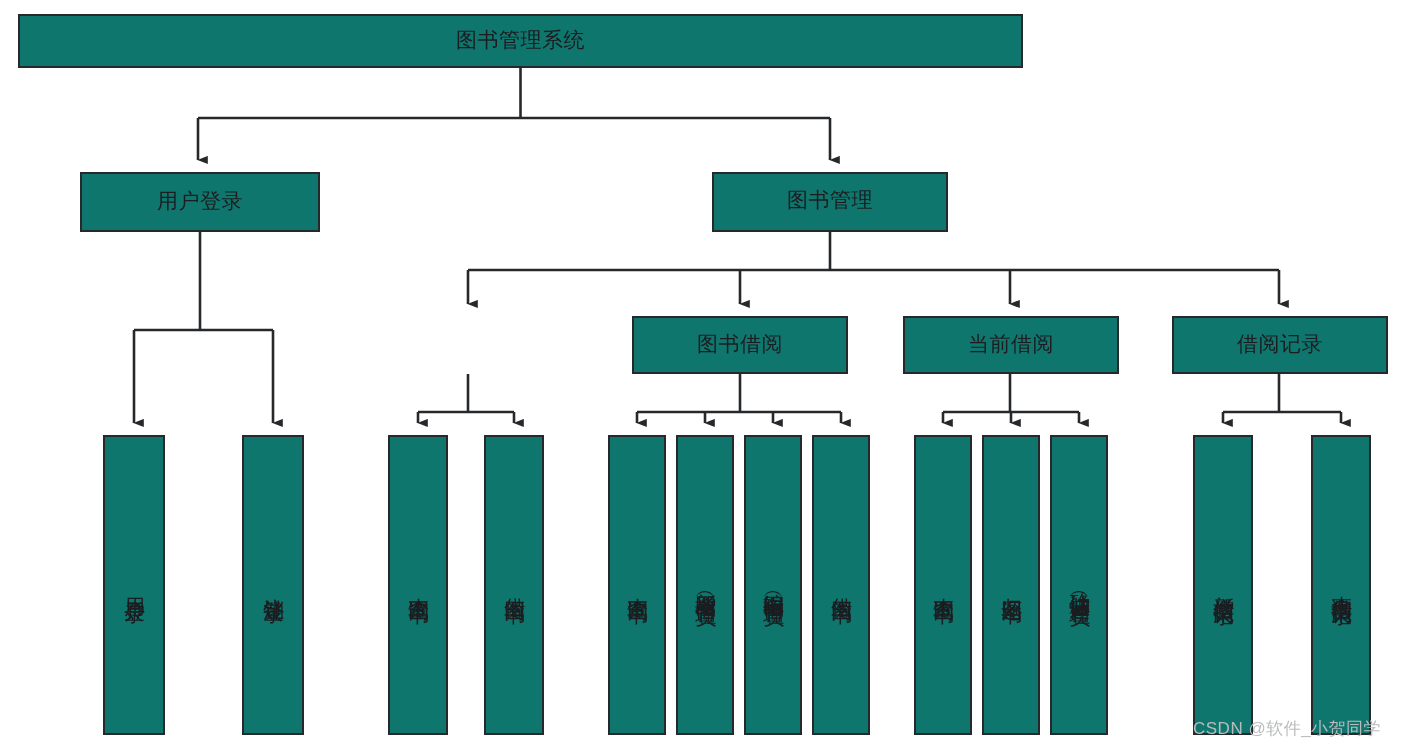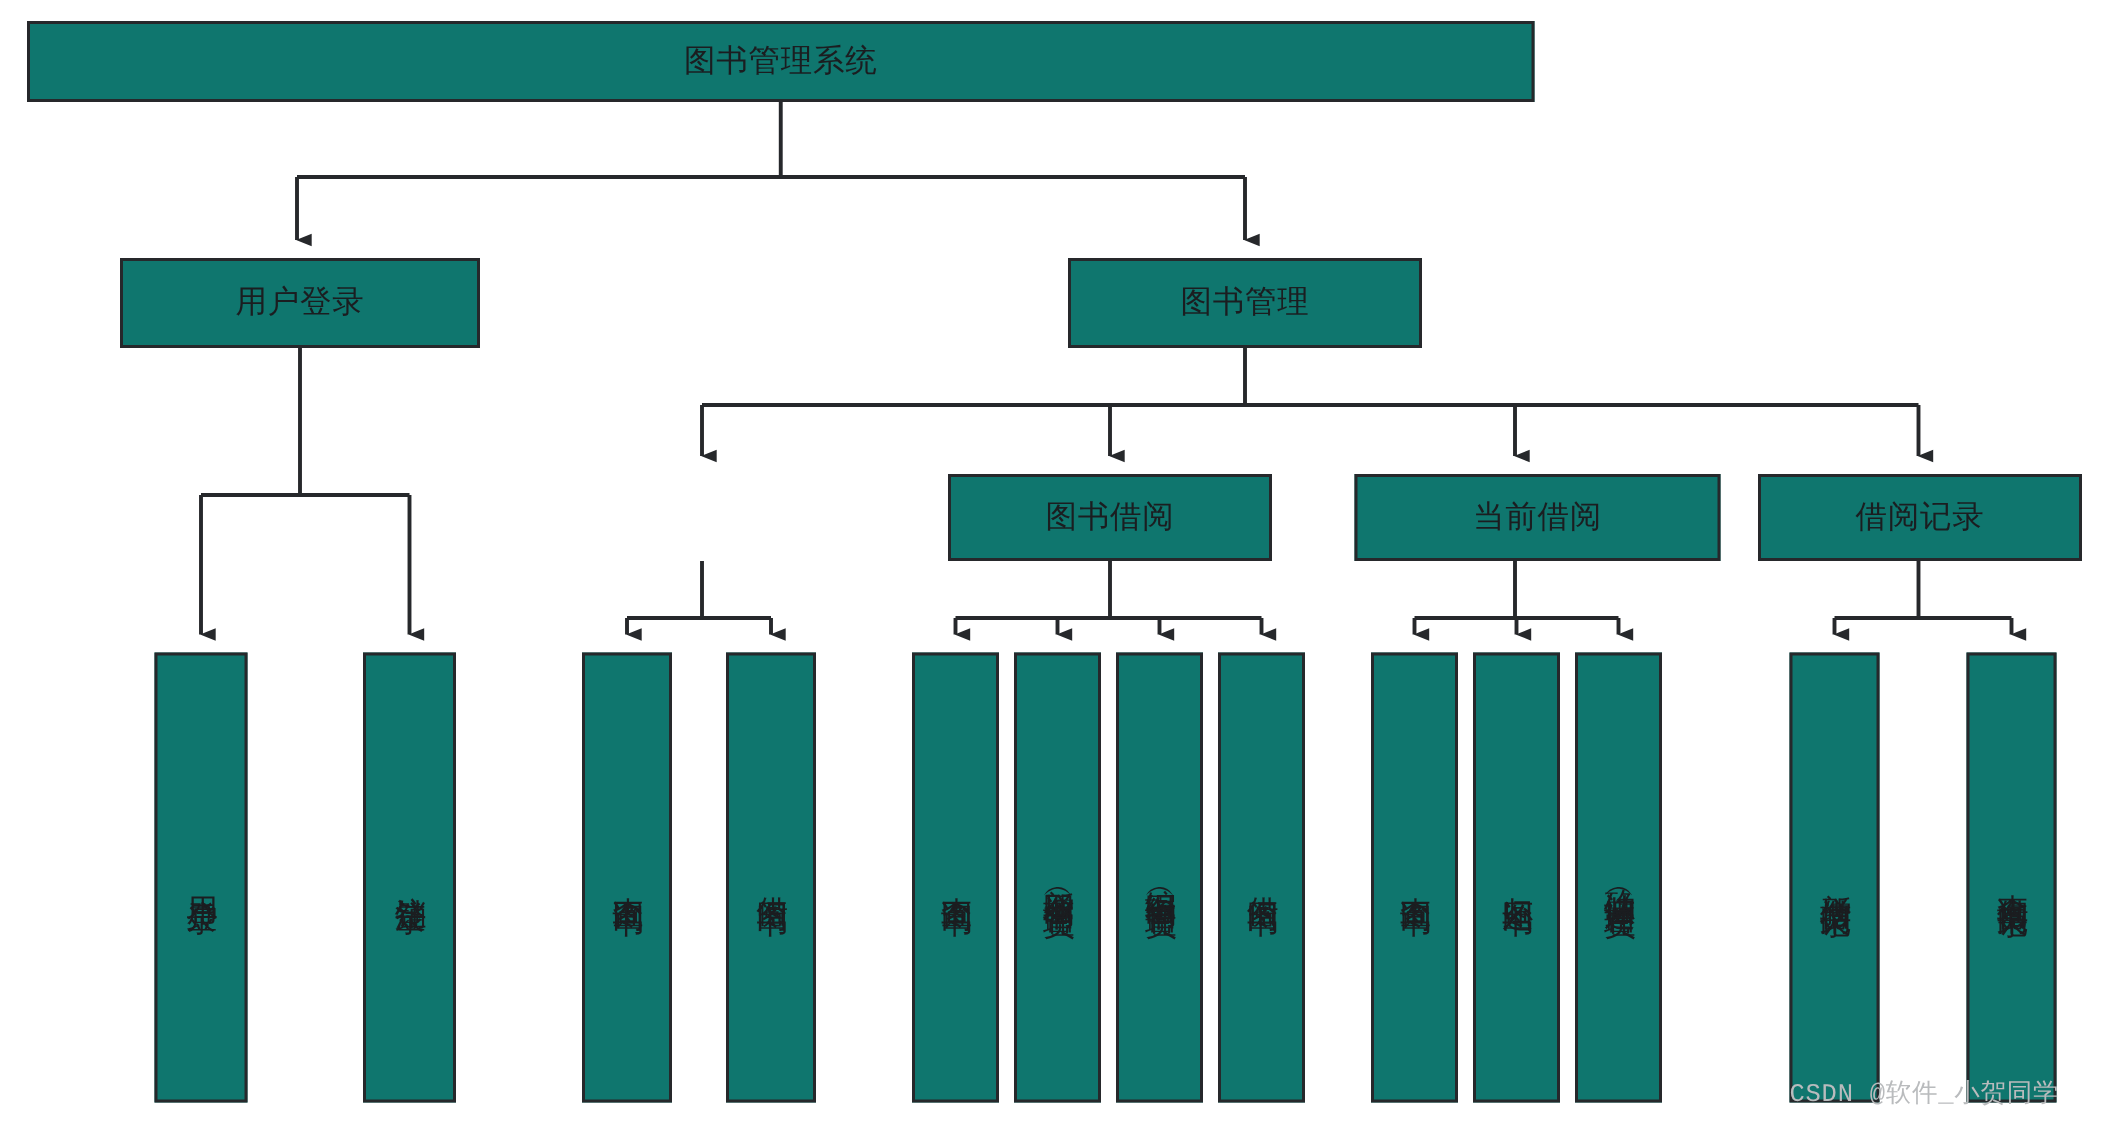--- a/index.html
+++ b/index.html
@@ -57,21 +57,21 @@
     justify-content: center;
     padding: 4px 0;
   }
   .watermark {
     position: absolute;
     font-size: 17px;
     color: #b9bbbd;
     letter-spacing: 0.5px;
     white-space: nowrap;
     pointer-events: none;
-    font-family: Liberation Mono, monospace;
+    font-family: Liberation Sans, sans-serif;
   }
 </style>
 </head>
 <body>
 
 <div id="diagram-root">
 
   <svg id="tree-svg" viewBox="0 0 1405 747" xmlns="http://www.w3.org/2000/svg">
     <defs>
       <marker id="arrowhead" markerWidth="9" markerHeight="11" refX="4.5" refY="10.2" orient="auto" markerUnits="userSpaceOnUse">
@@ -122,28 +122,28 @@
     </g>
   </svg>
 
   <div class="node-box" style="left:18px;top:14px;width:1005px;height:54px;">
     <span class="node-label-h">图书管理系统</span>
   </div>
 
   <div class="node-box" style="left:80px;top:172px;width:240px;height:60px;">
     <span class="node-label-h">用户登录</span>
   </div>
-  <div class="node-box" style="left:712px;top:172px;width:236px;height:60px;">
+  <div class="node-box" style="left:712px;top:172px;width:236px;height:60px;font-family:Liberation Mono, monospace;">
     <span class="node-label-h">图书管理</span>
   </div>
 
   <div class="node-box" style="left:632px;top:316px;width:216px;height:58px;">
     <span class="node-label-h">图书借阅</span>
   </div>
-  <div class="node-box" style="left:903px;top:316px;width:244px;height:58px;font-family:Liberation Serif, serif;">
+  <div class="node-box" style="left:903px;top:316px;width:216px;height:58px;font-family:Liberation Serif, serif;">
     <span class="node-label-h">当前借阅</span>
   </div>
   <div class="node-box" style="left:1172px;top:316px;width:216px;height:58px;">
     <span class="node-label-h">借阅记录</span>
   </div>
 
   <div class="node-box leaf-box" style="left:103px;top:435px;width:62px;height:300px;">
     <span class="node-label-v">用户登录</span>
   </div>
   <div class="node-box leaf-box" style="left:242px;top:435px;width:62px;height:300px;">

